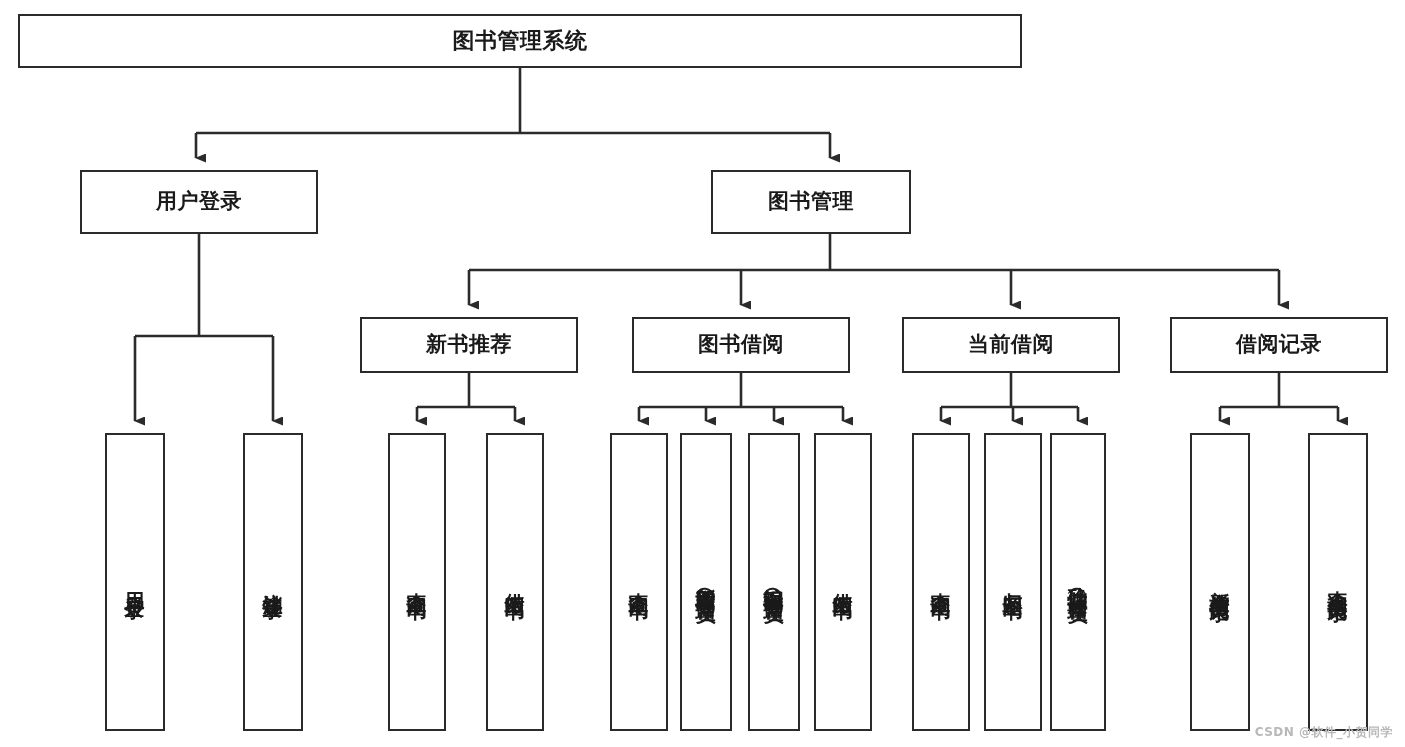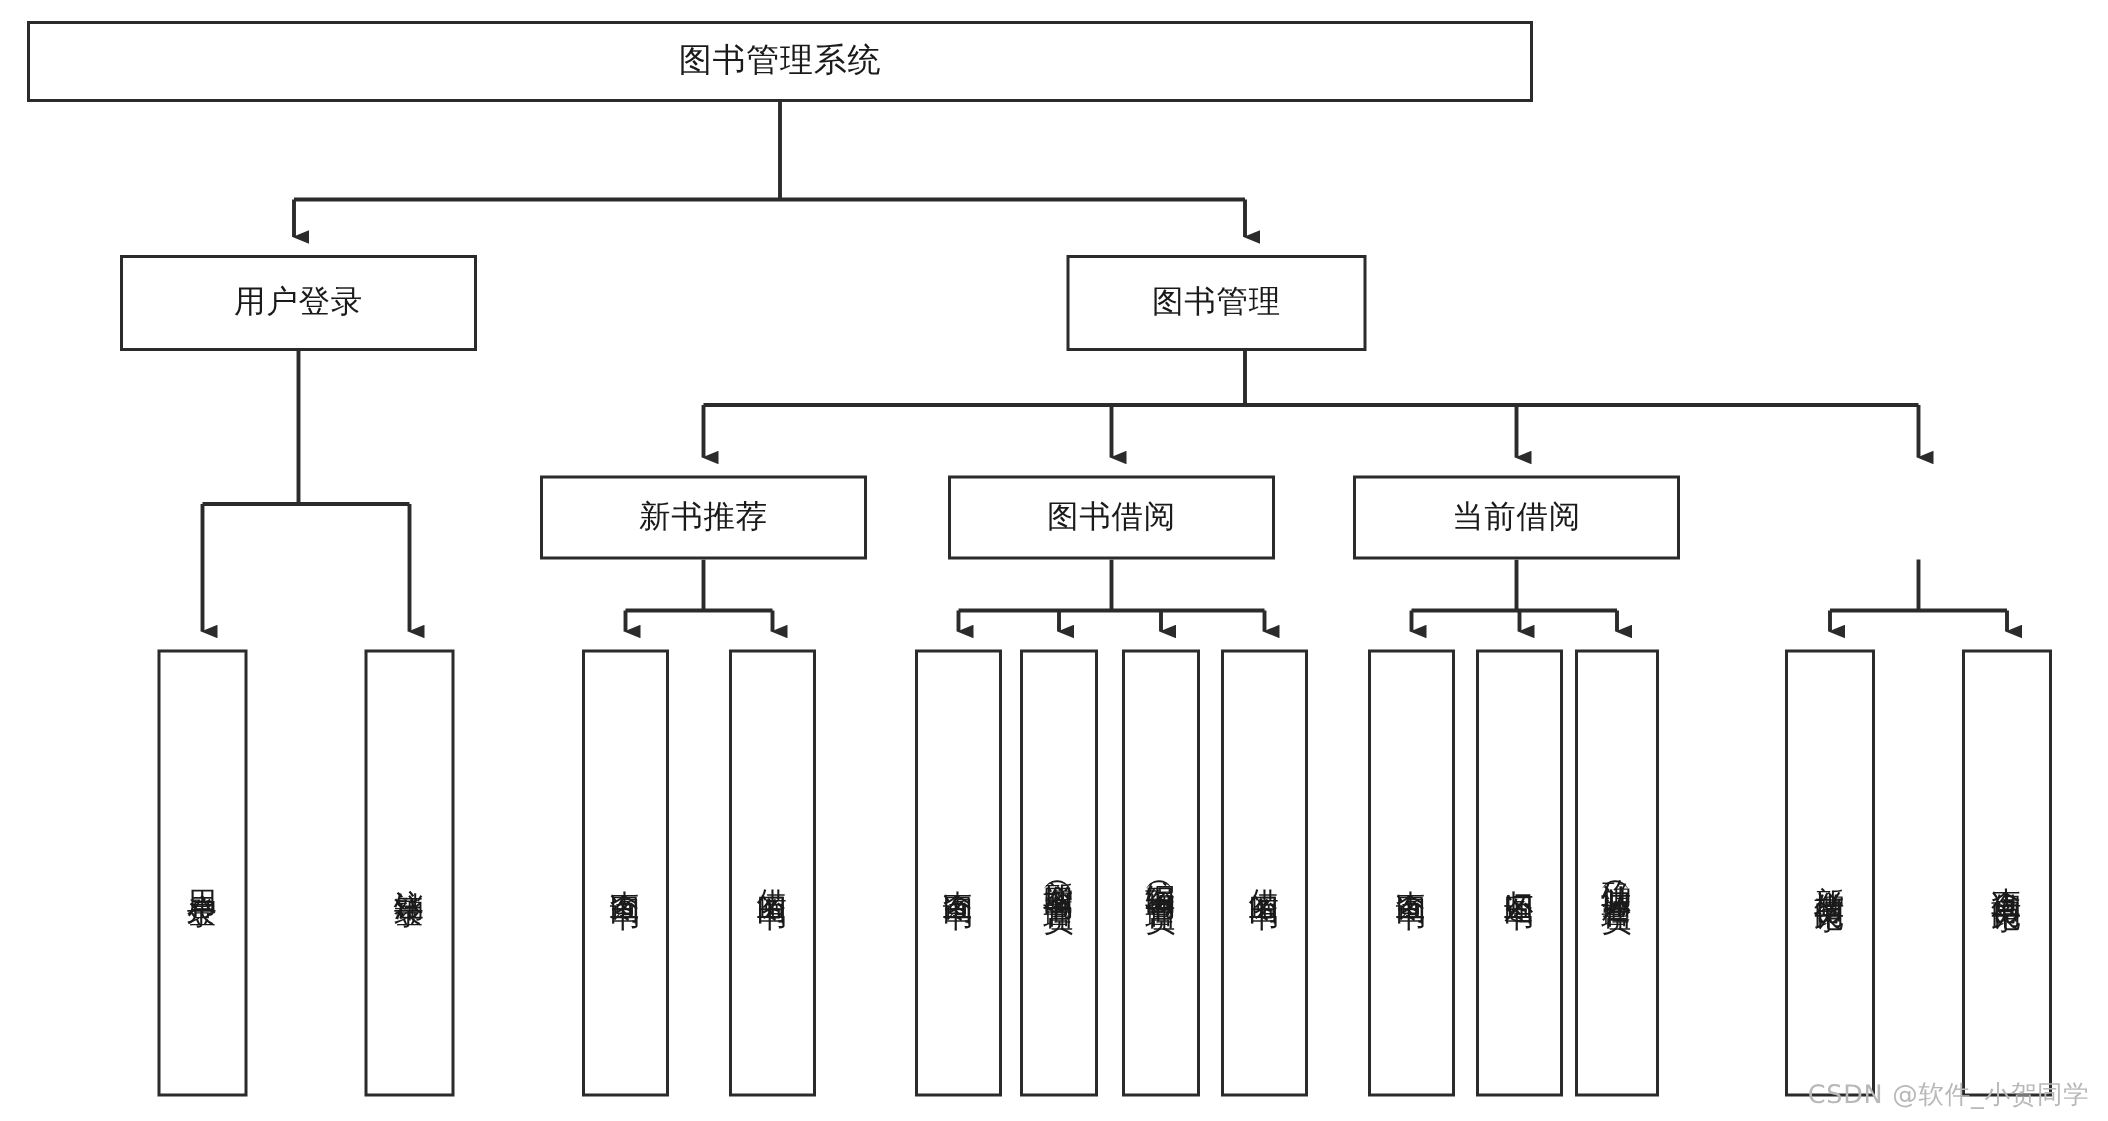--- a/index.html
+++ b/index.html
@@ -35,42 +35,44 @@
     display: flex;
     align-items: center;
     justify-content: center;
     overflow: hidden;
   }
   .node .label {
     color: #1a1a1a;
     line-height: 1.12;
     text-align: right;
     white-space: nowrap;
+    font-weight: bold;
   }
   .node.horizontal .label {
     font-size: 21px;
     letter-spacing: 0.5px;
   }
   .node.vertical .label {
     font-size: 20px;
     writing-mode: vertical-rl;
     text-orientation: upright;
     letter-spacing: 2.5px;
     line-height: 1;
   }
   .node.root .label { font-size: 22px; }
   .watermark {
     position: absolute;
     right: 12px;
     bottom: 6px;
-    font-size: 17px;
+    font-size: 12px;
     color: #b8b8b8;
     letter-spacing: 0.5px;
     white-space: nowrap;
     user-select: none;
+    font-weight: bold;
   }
 </style>
 </head>
 <body>
 
 <div id="diagram-root">
 
   <svg class="connectors" viewBox="0 0 1405 747" xmlns="http://www.w3.org/2000/svg">
     <defs>
       <marker id="arrowhead" markerWidth="9" markerHeight="11" refX="4.5" refY="10" orient="auto" markerUnits="userSpaceOnUse">
@@ -127,20 +129,23 @@
 
   <div class="node horizontal" style="left:360px; top:317px; width:218px; height:56px;">
     <span class="label">新书推荐</span>
   </div>
   <div class="node horizontal" style="left:902px; top:317px; width:218px; height:56px;">
     <span class="label">当前借阅</span>
   </div>
   <div class="node horizontal" style="left:632px; top:317px; width:218px; height:56px;">
     <span class="label">图书借阅</span>
   </div>
+  <div class="node horizontal" style="left:1170px; top:317px; width:218px; height:56px;">
+    <span class="label">借阅记录</span>
+  </div>
 
   <div class="node vertical" style="left:105px; top:433px; width:60px; height:298px;">
     <span class="label">用户登录</span>
   </div>
   <div class="node vertical" style="left:243px; top:433px; width:60px; height:298px;">
     <span class="label">注销登录</span>
   </div>
   <div class="node vertical" style="left:388px; top:433px; width:58px; height:298px;">
     <span class="label">查询图书</span>
   </div>

